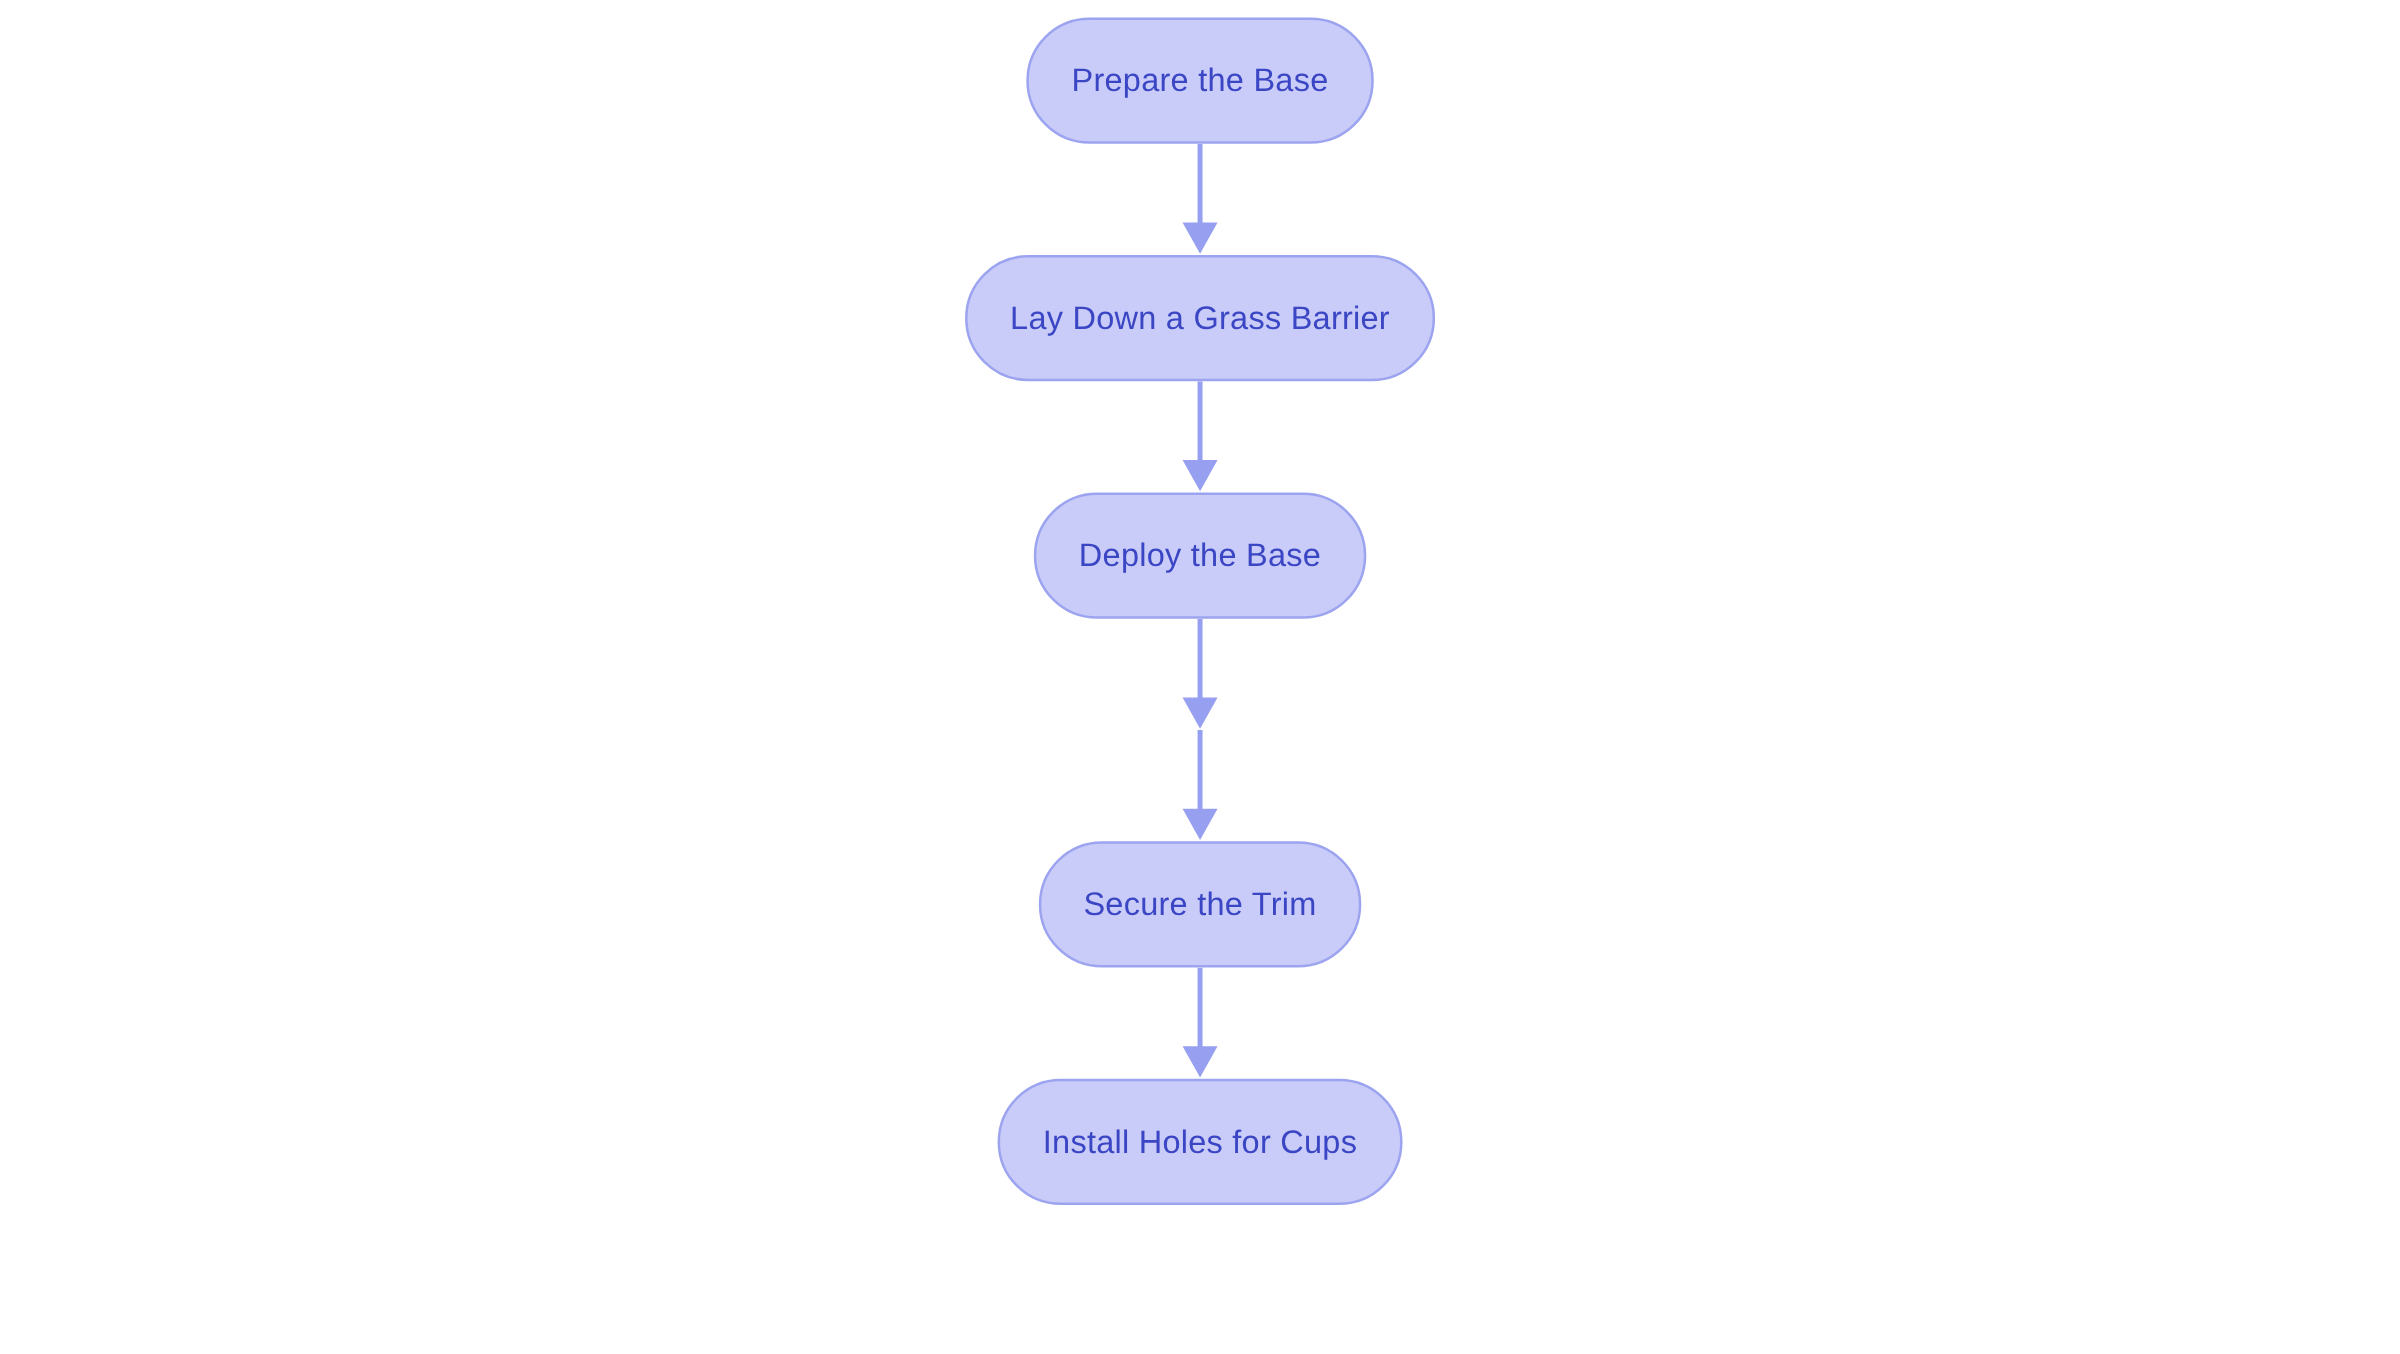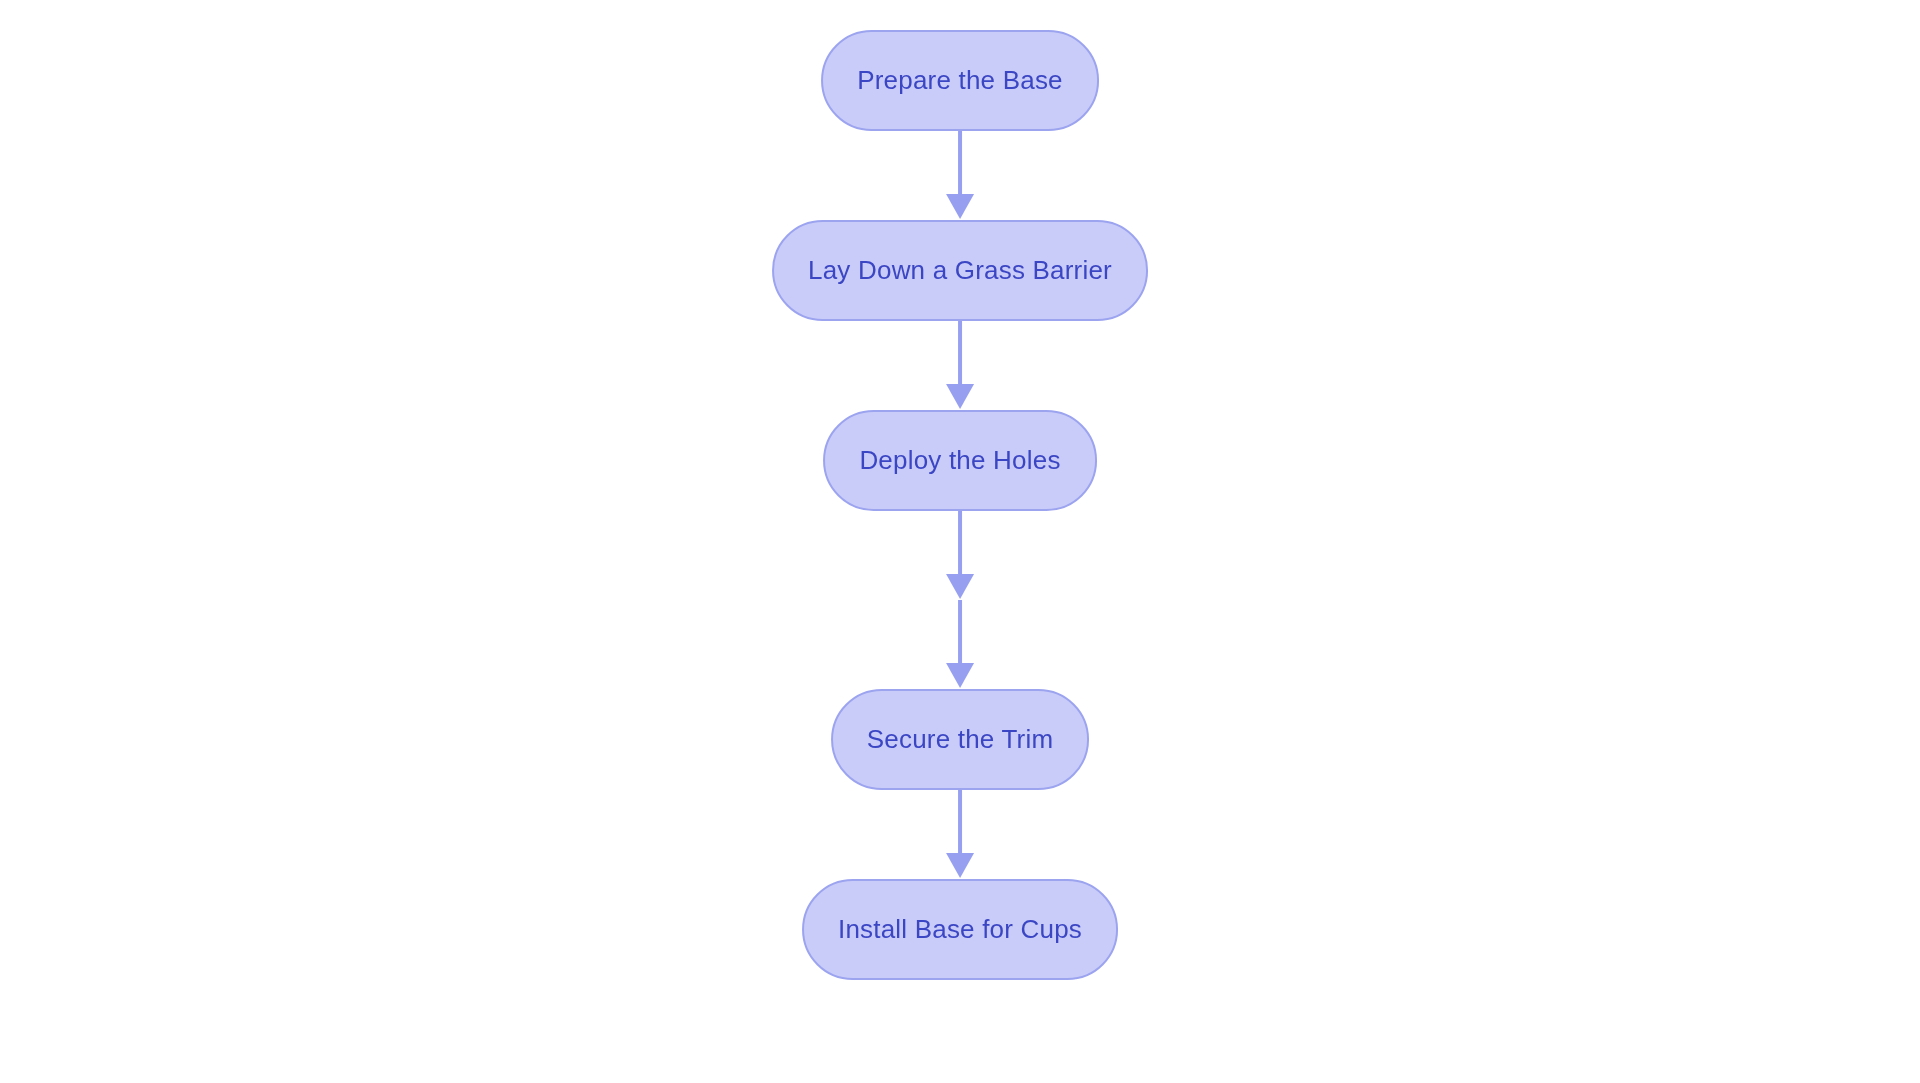--- a/index.html
+++ b/index.html
@@ -16,21 +16,21 @@
   }
   .canvas {
     position: relative;
     width: 1920px;
     height: 1083px;
     background: var(--bg);
     overflow: hidden;
   }
   .flow-column {
     position: absolute;
-    top: 30px;
+    top: 14px;
     left: 50%;
     transform: translateX(-50%);
     display: flex;
     flex-direction: column;
     align-items: center;
   }
   .flow-node {
     height: 101px;
     padding: 0 34px;
     min-width: 230px;
@@ -74,21 +74,21 @@
     <div class="flow-node">
       <span class="node-label">Lay Down a Grass Barrier</span>
     </div>
 
     <svg class="connector" viewBox="0 0 32 89" xmlns="http://www.w3.org/2000/svg">
       <line x1="16" y1="0" x2="16" y2="66" stroke="currentColor" stroke-width="4"></line>
       <polygon points="2,63 30,63 16,88" fill="currentColor"></polygon>
     </svg>
 
     <div class="flow-node">
-      <span class="node-label">Deploy the Holes</span>
+      <span class="node-label">Deploy the Base</span>
     </div>
 
     <svg class="connector" viewBox="0 0 32 89" xmlns="http://www.w3.org/2000/svg">
       <line x1="16" y1="0" x2="16" y2="66" stroke="currentColor" stroke-width="4"></line>
       <polygon points="2,63 30,63 16,88" fill="currentColor"></polygon>
     </svg>
 
 
     <svg class="connector" viewBox="0 0 32 89" xmlns="http://www.w3.org/2000/svg">
       <line x1="16" y1="0" x2="16" y2="66" stroke="currentColor" stroke-width="4"></line>
@@ -98,17 +98,17 @@
     <div class="flow-node">
       <span class="node-label">Secure the Trim</span>
     </div>
 
     <svg class="connector" viewBox="0 0 32 89" xmlns="http://www.w3.org/2000/svg">
       <line x1="16" y1="0" x2="16" y2="66" stroke="currentColor" stroke-width="4"></line>
       <polygon points="2,63 30,63 16,88" fill="currentColor"></polygon>
     </svg>
 
     <div class="flow-node">
-      <span class="node-label">Install Base for Cups</span>
+      <span class="node-label">Install Holes for Cups</span>
     </div>
 
   </div>
 </div>
 
 </body></html>

